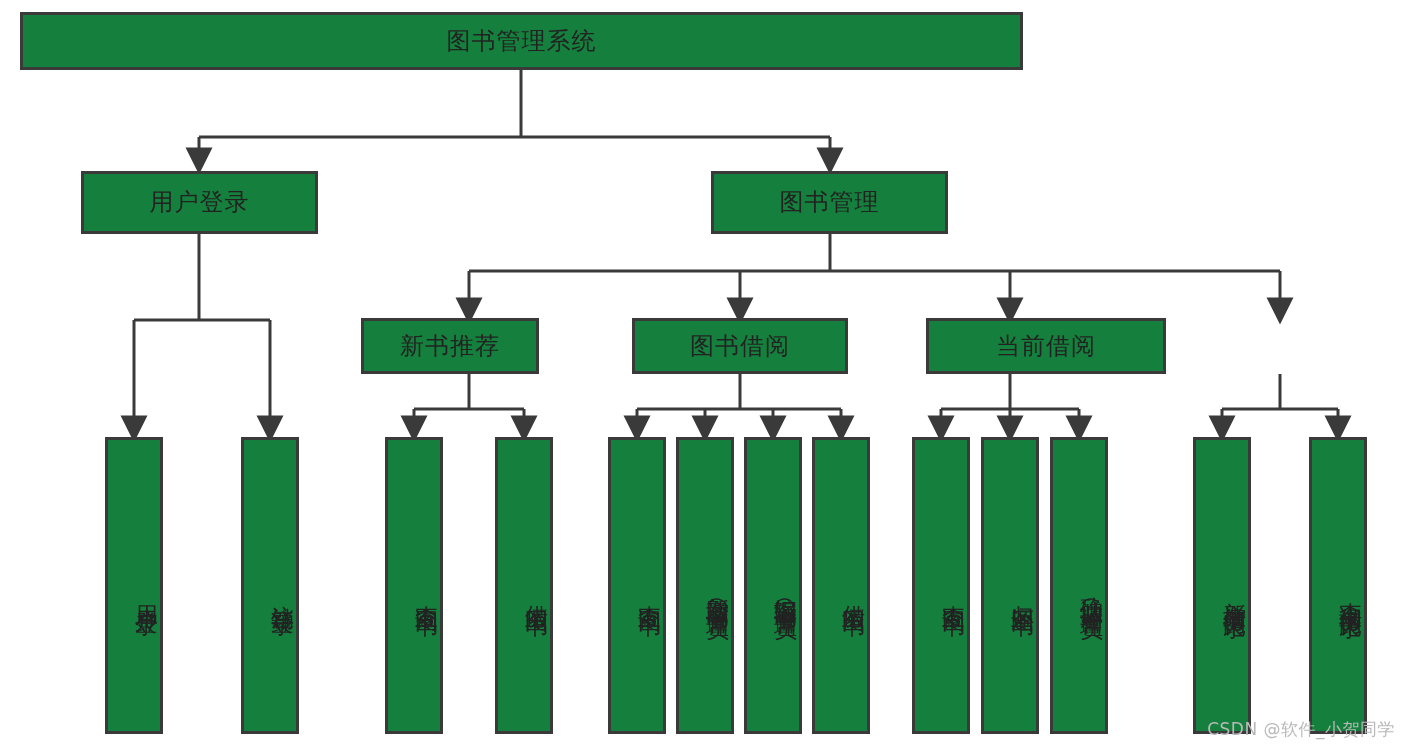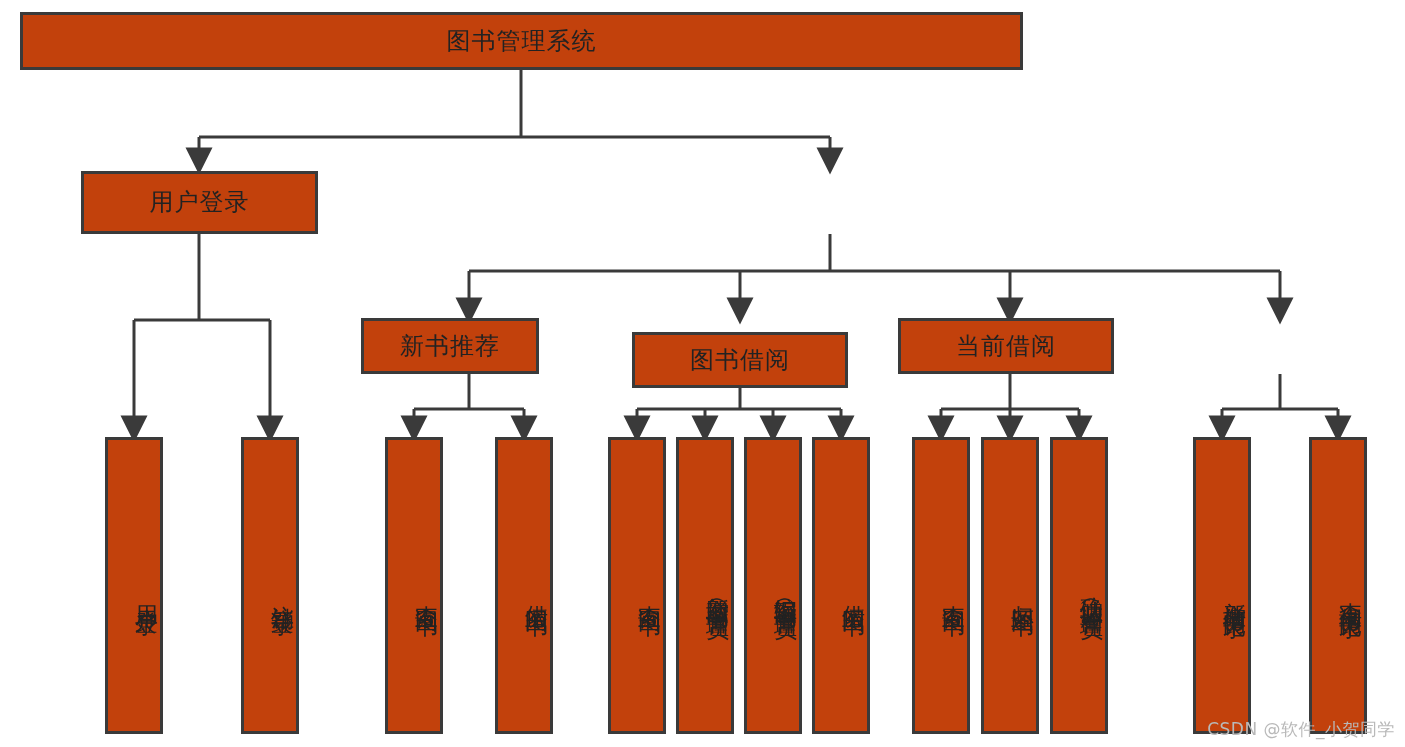--- a/index.html
+++ b/index.html
@@ -20,21 +20,21 @@
   svg.edges {
     position: absolute;
     left: 0;
     top: 0;
     width: 1405px;
     height: 747px;
   }
   .node {
     position: absolute;
     box-sizing: border-box;
-    background: #c2410c;
+    background: #15803d;
     border: 3px solid #3a3a3a;
     display: flex;
     align-items: center;
     justify-content: center;
     color: #222222;
   }
   .node.horiz {
     font-size: 24px;
     letter-spacing: 1px;
   }
@@ -122,28 +122,31 @@
     </g>
   </svg>
 
   <div class="node horiz" style="left:20px; top:12px; width:1003px; height:58px;">
     <span class="label">图书管理系统</span>
   </div>
 
   <div class="node horiz" style="left:81px; top:171px; width:237px; height:63px;">
     <span class="label">用户登录</span>
   </div>
+  <div class="node horiz" style="left:711px; top:171px; width:237px; height:63px;">
+    <span class="label">图书管理</span>
+  </div>
 
   <div class="node horiz" style="left:361px; top:318px; width:178px; height:56px;">
     <span class="label">新书推荐</span>
   </div>
-  <div class="node horiz" style="left:632px; top:318px; width:216px; height:56px;margin-top:14px;">
+  <div class="node horiz" style="left:632px; top:318px; width:216px; height:56px;">
     <span class="label">图书借阅</span>
   </div>
-  <div class="node horiz" style="left:898px; top:318px; width:216px; height:56px;">
+  <div class="node horiz" style="left:926px; top:318px; width:240px; height:56px;">
     <span class="label">当前借阅</span>
   </div>
 
   <div class="node vert" style="left:105px; top:437px; width:58px; height:297px;">
     <span class="label">用户登录</span>
   </div>
   <div class="node vert" style="left:241px; top:437px; width:58px; height:297px;">
     <span class="label">注销登录</span>
   </div>
 

